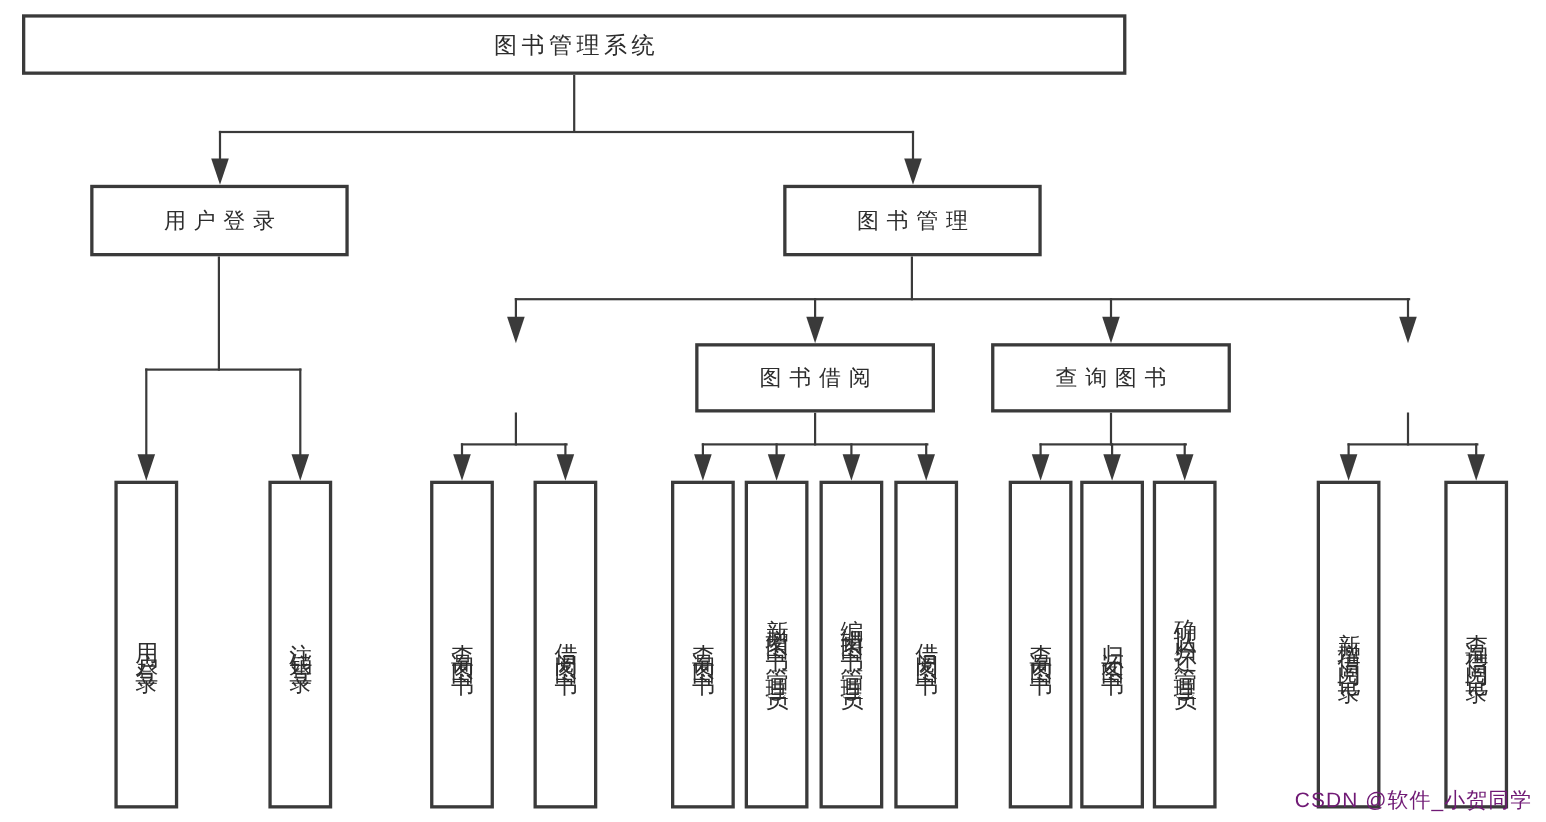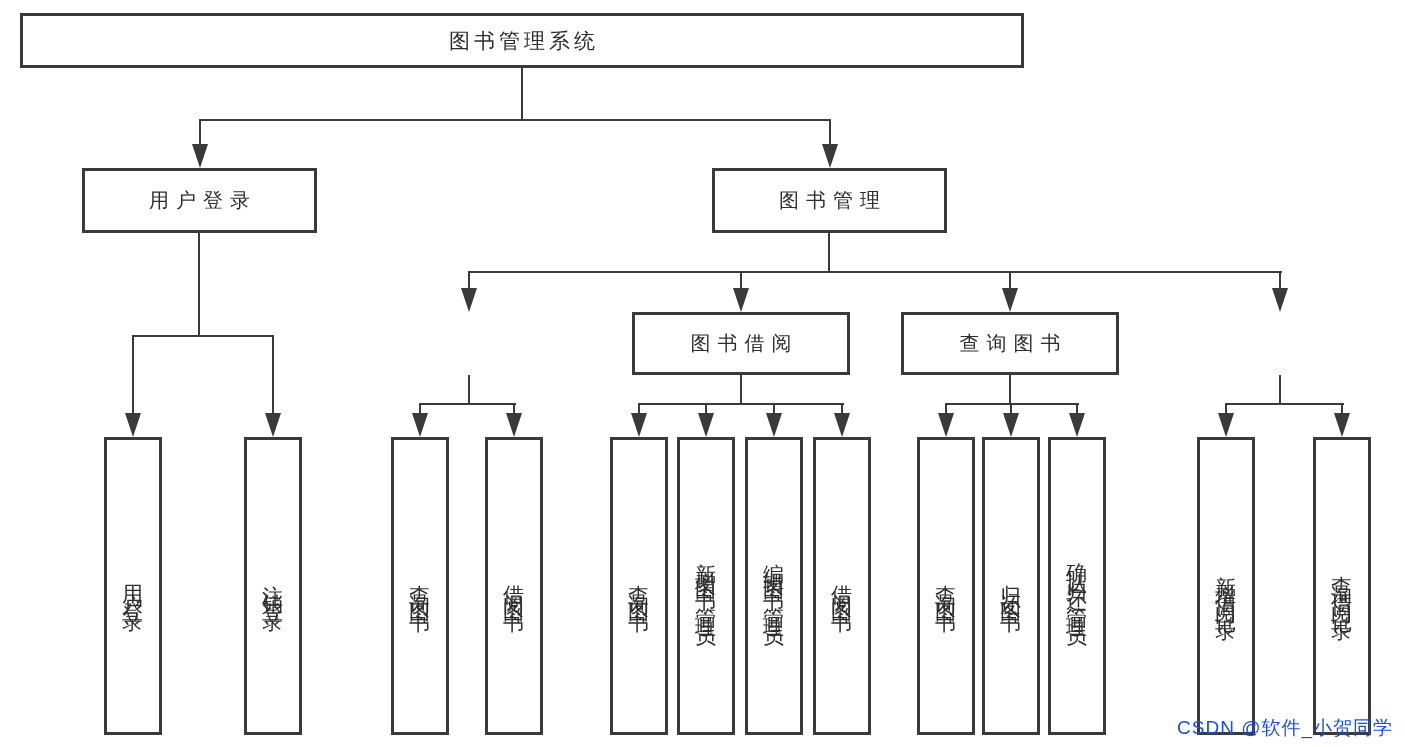--- a/index.html
+++ b/index.html
@@ -72,21 +72,21 @@
     border-left: 8px solid transparent;
     border-right: 8px solid transparent;
     border-top: 24px solid #3a3a3a;
     z-index: 1;
   }
   #watermark {
     position: absolute;
     right: 12px;
     bottom: 6px;
     font-size: 19px;
-    color: #1d4ed8;
+    color: #701a75;
     letter-spacing: 1px;
     z-index: 3;
     white-space: nowrap;
   }
 </style>
 </head>
 <body>
 
 <div id="stage">
 

